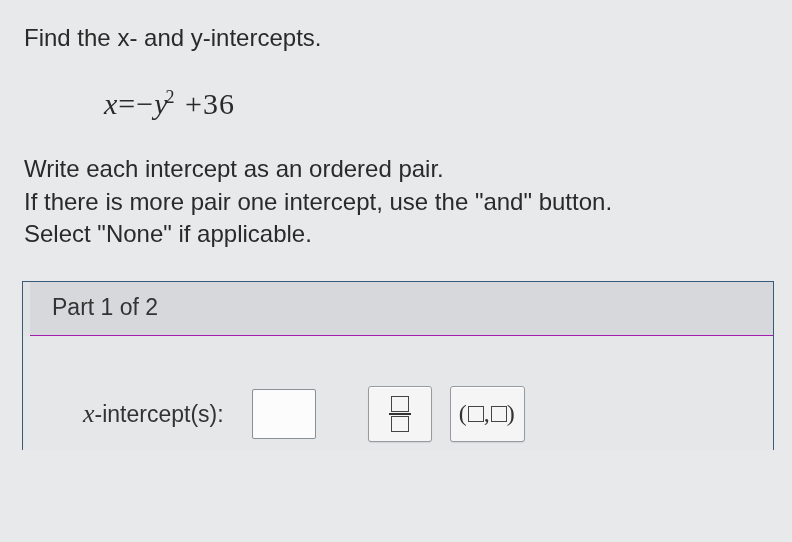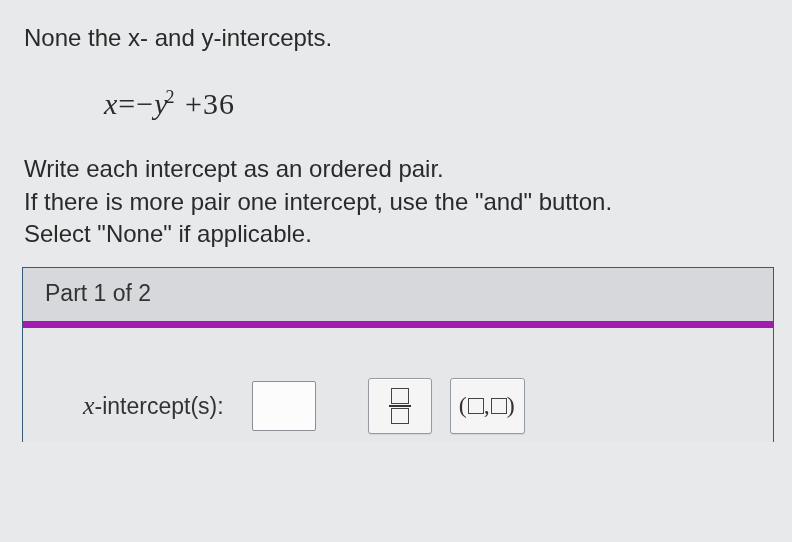--- a/index.html
+++ b/index.html
@@ -33,35 +33,36 @@
       font-style: normal;
       margin-left: -3px;
       margin-right: 1px;
     }
     .equation .plain {
       font-style: normal;
     }
     .instructions {
       font-size: 24px;
       line-height: 1.35;
-      margin-bottom: 16px;
+      margin-bottom: 30px;
     }
     .part-box {
       border: 1px solid #3a5a7a;
       border-bottom: none;
       background: #e1e3e5;
       margin-left: -2px;
       margin-right: -6px;
     }
     .part-header {
       background: #d6d8db;
-      border-bottom: 7px solid #a21caf;
+      border-bottom: 1px solid #a21caf;
       padding: 12px 22px 14px 22px;
       font-size: 23px;
       color: #333;
+      margin-left: 7px;
     }
     .part-body {
       padding: 50px 22px 8px 60px;
       display: flex;
       align-items: center;
       gap: 24px;
       background: #e6e7e9;
     }
     .label {
       font-style: italic;
@@ -112,21 +113,21 @@
       width: 22px; height: 2px; background: #333;
     }
     .sq { display:inline-block; width:16px; height:16px; border:1px solid #444; vertical-align: middle; }
     .pair { letter-spacing: 1px; font-size: 24px;}
     .and-txt { font-size: 16px; font-family: Verdana, sans-serif; }
   </style>
 </head>
 <body>
 
 <div class="prompt">
-  <span>None the x- and y-intercepts.</span>
+  <span>Find the x- and y-intercepts.</span>
 </div>
 
 <div class="equation">
   <span>x</span><span class="plain">=</span><span class="plain">−</span><span>y</span><span class="sup plain">2</span> <span class="plain">+</span><span class="plain">36</span>
 </div>
 
 <div class="instructions">
   <div>Write each intercept as an ordered pair.</div>
   <div>If there is more pair one intercept, use the "and" button.</div>
   <div>Select "None" if applicable.</div>

